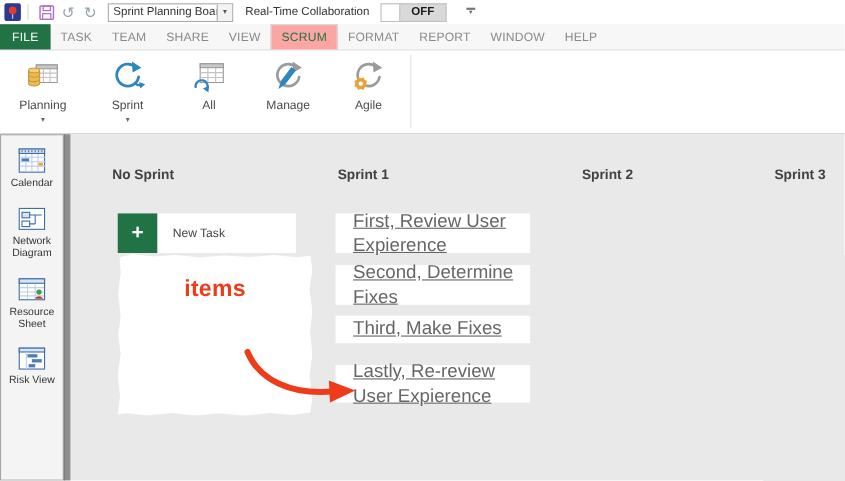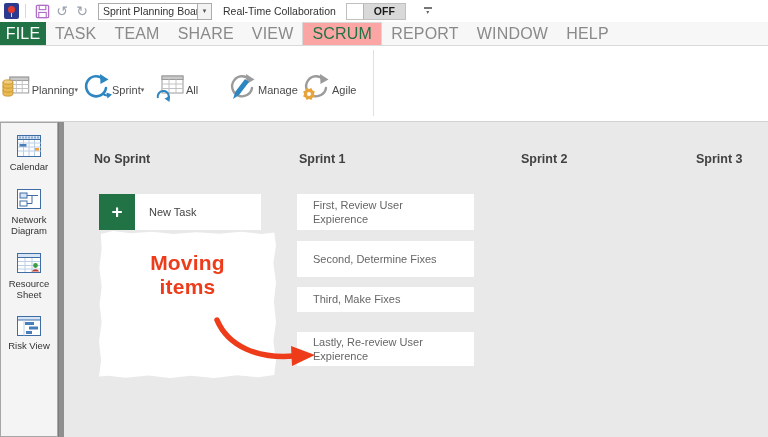--- a/index.html
+++ b/index.html
@@ -35,50 +35,50 @@
                   font-weight:bold; font-size:10.5px; color:#1a1a1a; }
   .ribbon-opts { margin-left:16px; width:12px; display:flex; flex-direction:column;
                  align-items:center; color:#666; }
   .ribbon-opts .bar { width:8px; height:1.5px; background:#777; margin-bottom:1px; }
   .ribbon-opts .car { font-size:6px; line-height:5px; }
 
   
   .tabbar { position:absolute; left:0; top:22px; width:768px; height:24px;
             background:#f7f7f7; border-bottom:1px solid #d9d9d9; display:flex; }
   .tab { height:100%; display:flex; align-items:center; padding:0 9px;
-         font-size:16px; color:#8a8a8a; letter-spacing:.2px; }
+         font-size:11px; color:#8a8a8a; letter-spacing:.2px; }
   .tab.file { background:#217346; color:#fff; width:46px; justify-content:center; padding:0; }
   .tab.active { background:#fca5a5; color:#217346; border:1px solid #d9d9d9;
                 border-bottom:none; margin-bottom:-1px; }
 
   
   .ribbon { position:absolute; left:0; top:46px; width:768px; height:76px;
             background:#fff; border-bottom:1px solid #d2d2d2; }
-  .rgroup { position:absolute; top:0; height:100%; display:flex; flex-direction:row;
+  .rgroup { position:absolute; top:0; height:100%; display:flex; flex-direction:column;
             align-items:center; padding-top:8px; }
   .rgroup .ricon { width:32px; height:32px; }
   .rgroup .rlabel { margin-top:4px; font-size:11px; color:#4a4a4a; }
   .rgroup .rcaret { margin-top:5px; font-size:7px; color:#666; line-height:6px; }
   .ribbon-sep { position:absolute; left:373px; top:4px; width:1px; height:66px; background:#e0e0e0; }
 
   
   .main { position:absolute; left:0; top:122px; width:768px; height:315px; background:#e9e9e9; }
 
   .sidebar { position:absolute; left:0; top:0; width:58px; height:315px; background:#f4f4f4;
              border:1px solid #a6a6a6; display:flex; flex-direction:column; align-items:center;
              padding-top:10px; }
   .splitter { position:absolute; left:58px; top:0; width:6px; height:315px; background:#8f8f8f;
               border-left:1px solid #7c7c7c; }
   .sitem { display:flex; flex-direction:column; align-items:center; margin-bottom:13px; width:100%; }
   .sitem .slabel { margin-top:3px; font-size:9.5px; color:#333; text-align:center; line-height:1.15; }
 
-  .board { position:absolute; left:52px; top:0; width:704px; height:315px; }
+  .board { position:absolute; left:60px; top:0; width:704px; height:315px; }
   .col-header { position:absolute; font-size:12.5px; font-weight:bold; color:#414141; top:30px; }
   .card { position:absolute; background:#fff; display:flex; align-items:center;
-          font-size:11px; color:#666; padding:0 14px 0 16px; line-height:1.3; }
+          font-size:17px; color:#666; padding:0 14px 0 16px; line-height:1.3;text-decoration:underline; }
   .newtask { position:absolute; left:47px; top:72px; width:162px; height:36px;
              background:#fff; display:flex; align-items:stretch; }
   .plusbox { width:36px; background:#217346; display:flex; align-items:center;
              justify-content:center; color:#fff; font-size:19px; font-weight:bold; }
   .newtask-label { flex:1; display:flex; align-items:center; padding-left:14px;
                    font-size:11px; color:#444; }
 
   .annotation { position:absolute; left:47px; top:109px; width:177px; height:147px; background:#fff;
     clip-path:polygon(1% 2%,8% 0%,18% 1.5%,30% .5%,42% 2%,55% .8%,68% 1.8%,80% .5%,92% 2%,99% 1%,
       100% 10%,98.5% 22%,100% 35%,98.8% 48%,100% 62%,98.5% 75%,100% 88%,99% 98%,
@@ -123,20 +123,21 @@
     </div>
   </div>
 
   <div class="tabbar">
     <div class="tab file">FILE</div>
     <div class="tab">TASK</div>
     <div class="tab">TEAM</div>
     <div class="tab">SHARE</div>
     <div class="tab">VIEW</div>
     <div class="tab active">SCRUM</div>
+    <div class="tab">FORMAT</div>
     <div class="tab">REPORT</div>
     <div class="tab">WINDOW</div>
     <div class="tab">HELP</div>
   </div>
 
   <div class="ribbon">
 
     <div class="rgroup" style="left:0; width:78px;">
       <svg class="ricon" viewBox="0 0 32 32">
         <rect x="10" y="5" width="19" height="16" fill="#fff" stroke="#9a9a9a"></rect>
@@ -257,21 +258,20 @@
       <div class="col-header" style="left:449px;margin-left:20px;">Sprint 2</div>
       <div class="col-header" style="left:644px;">Sprint 3</div>
 
       <div class="newtask">
         <div class="plusbox">+</div>
         <div class="newtask-label">New Task</div>
       </div>
 
       <div class="annotation">
         <div class="annotation-text">
-          <div>Moving</div>
           <div>items</div>
         </div>
       </div>
 
       <div class="card" style="left:245px; top:72px;  width:177px; height:36px;">First, Review User Expierence</div>
       <div class="card" style="left:245px; top:119px; width:177px; height:36px;">Second, Determine Fixes</div>
       <div class="card" style="left:245px; top:165px; width:177px; height:25px;">Third, Make Fixes</div>
       <div class="card" style="left:245px; top:210px; width:177px; height:34px;">Lastly, Re-review User Expierence</div>
 
       <svg class="arrow-svg" width="130" height="58" viewBox="0 0 130 58">

